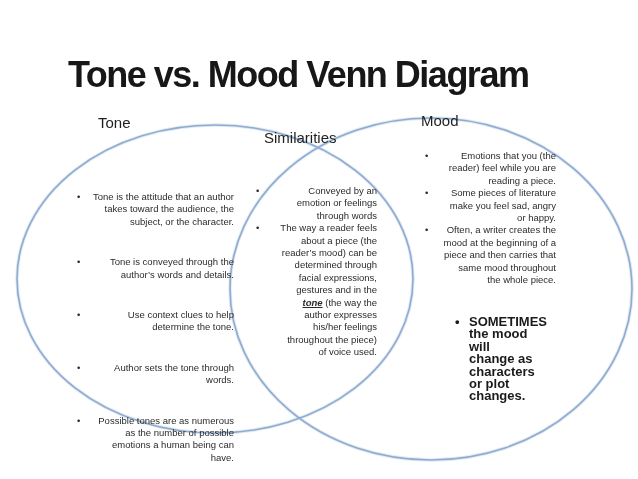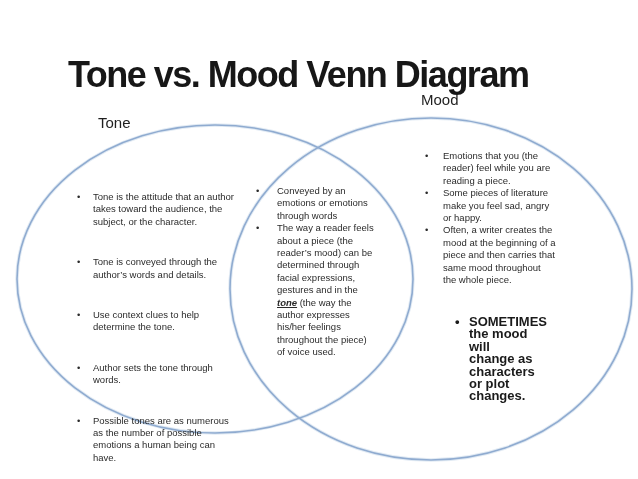--- a/index.html
+++ b/index.html
@@ -25,31 +25,31 @@
   svg.venn { position: absolute; left: 0; top: 0; }
 
   .region-label {
     position: absolute;
     font-size: 15px;
     color: #1f1f1f;
     white-space: nowrap;
   }
   .label-tone { left: 98px; top: 114px; }
   .label-similarities { left: 264px; top: 129px; }
-  .label-mood { left: 421px; top: 91px; }
+  .label-mood { left: 421px; top: 112px; }
 
   .bullets {
     position: absolute;
     margin: 0; padding: 0;
     list-style: none;
     font-size: 9.5px;
     line-height: 12.4px;
     color: #2b2b2b;
   }
-  .bullets li { position: relative; }
+  .bullets li { position: relative; text-align: right; }
   .bullets li::before {
     content: "\2022";
     position: absolute;
     left: 0; top: 0;
   }
   .tone-block { left: 77px; top: 163px; width: 157px; }
   .tone-block li { padding-left: 16px; margin-top: 28px; }
   .sim-block  { left: 256px; top: 185px; width: 121px; }
   .sim-block li { padding-left: 21px; }
   .mood-block { left: 425px; top: 150px; width: 131px; }
@@ -84,32 +84,33 @@
   <svg class="venn" width="638" height="479" viewBox="0 0 638 479">
 
     <ellipse cx="215" cy="279" rx="198" ry="154" fill="none" stroke="#c9d8ea" stroke-width="3.5" opacity="0.55"></ellipse>
     <ellipse cx="431" cy="289" rx="201" ry="171" fill="none" stroke="#c9d8ea" stroke-width="3.5" opacity="0.55"></ellipse>
 
     <ellipse cx="215" cy="279" rx="198" ry="154" fill="none" stroke="#8fabd0" stroke-width="1.6"></ellipse>
     <ellipse cx="431" cy="289" rx="201" ry="171" fill="none" stroke="#8fabd0" stroke-width="1.6"></ellipse>
   </svg>
 
   <div class="region-label label-tone">Tone</div>
+  <div class="region-label label-similarities">Similarities</div>
   <div class="region-label label-mood">Mood</div>
 
   <ul class="bullets tone-block">
     <li>Tone is the attitude that an author takes toward the audience, the subject, or the character.</li>
     <li>Tone is conveyed through the author’s words and details.</li>
     <li>Use context clues to help determine the tone.</li>
     <li>Author sets the tone through words.</li>
     <li>Possible tones are as numerous as the number of possible emotions a human being can have.</li>
   </ul>
 
   <ul class="bullets sim-block">
-    <li>Conveyed by an emotions or emotions through words</li>
+    <li>Conveyed by an emotion or feelings through words</li>
     <li><span>The way a reader feels about a piece (the reader’s mood) can be determined through facial expressions, gestures and in the </span><span class="em-tone">tone</span><span> (the way the author expresses his/her feelings throughout the piece) of voice used.</span></li>
   </ul>
 
   <ul class="bullets mood-block">
     <li>Emotions that you (the reader) feel while you are reading a piece.</li>
     <li>Some pieces of literature make you feel sad, angry or happy.</li>
     <li>Often, a writer creates the mood at the beginning of a piece and then carries that same mood throughout the whole piece.</li>
   </ul>
 
   <ul class="sub-bullets">

